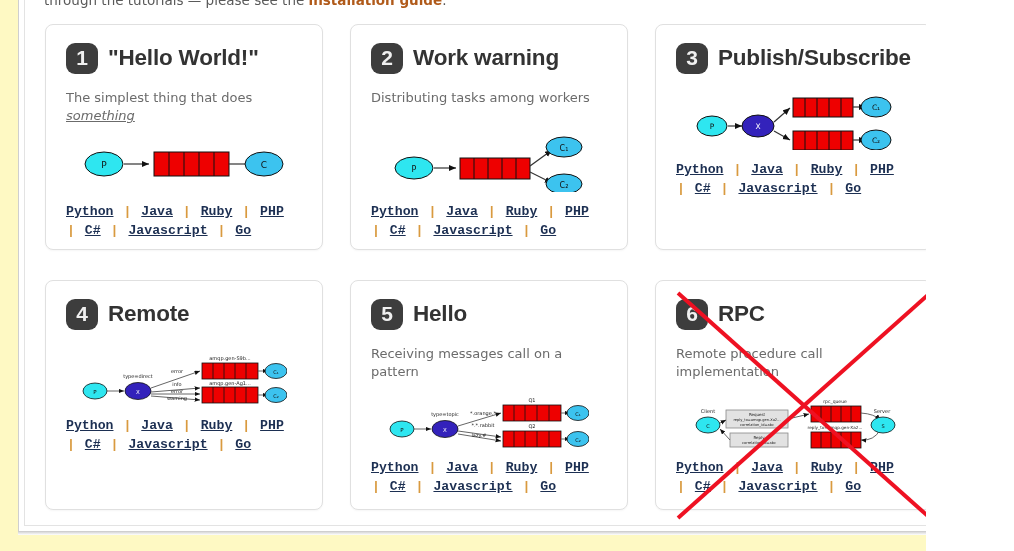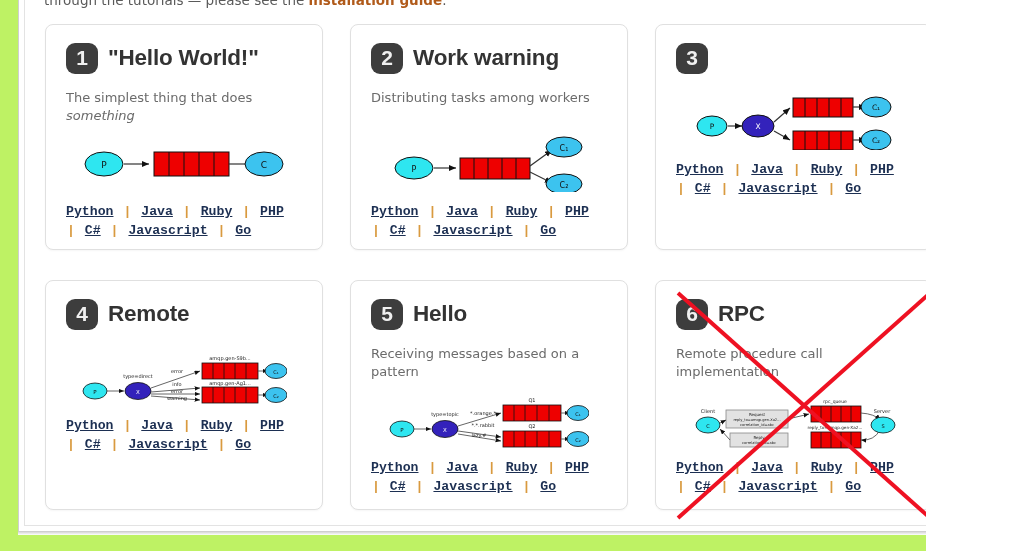--- a/index.html
+++ b/index.html
@@ -4,21 +4,21 @@
 <style>
   html, body {
     margin: 0; padding: 0;
     background: #ffffff;
     font-family: "DejaVu Sans", sans-serif;
   }
   #screen {
     position: relative;
     width: 926px; height: 551px;
     overflow: hidden;
-    background: #bef264;
+    background: #fef9c3;
   }
 
   
   #outer-frame {
     position: absolute;
     left: 18px; top: -6px;
     width: 978px; height: 538px;
     border: 1px solid #cfcfcf;
     background: #ffffff;
     box-sizing: border-box;
@@ -104,21 +104,21 @@
 
   
   .card-desc {
     font-family: "DejaVu Sans", sans-serif;
     font-size: 13px;
     color: #6b6b6b;
     line-height: 18px;
     min-height: 36px;
     margin-bottom: 6px;
   }
-  .card-desc em { font-style: italic; }
+  .card-desc em { font-style: italic; text-decoration: underline; }
 
   
   .diagram {
     height: 66px;
     display: flex;
     align-items: center;
     justify-content: center;
     margin-bottom: 6px;
   }
   .diagram svg { display: block; }
@@ -244,20 +244,21 @@
         <span class="sep">|</span>
         <a class="lang" href="#">Javascript</a>
         <span class="sep">|</span>
         <a class="lang" href="#">Go</a>
       </div>
     </div>
 
     <div class="card">
       <div class="card-head">
         <div class="badge">3</div>
+        <div class="card-title">Publish/Subscribe</div>
       </div>
       <div class="diagram">
         <svg width="196" height="56" viewBox="0 0 196 56">
           <ellipse cx="16" cy="32" rx="15" ry="10" fill="#2ee6f0" stroke="#111" stroke-width="1"></ellipse>
           <text x="16" y="35" font-size="7.5" text-anchor="middle" fill="#111" font-family="DejaVu Sans, sans-serif">P</text>
           <line x1="32" y1="32" x2="46" y2="32" stroke="#333" stroke-width="1.2" marker-end="url(#ah)"></line>
           <ellipse cx="62" cy="32" rx="16" ry="11" fill="#3322bb" stroke="#111" stroke-width="1"></ellipse>
           <text x="62" y="35" font-size="7.5" text-anchor="middle" fill="#ffffff" font-family="DejaVu Sans, sans-serif">X</text>
           <path d="M78,28 L94,14" stroke="#333" stroke-width="1.2" fill="none" marker-end="url(#ah)"></path>
           <path d="M78,37 L94,46" stroke="#333" stroke-width="1.2" fill="none" marker-end="url(#ah)"></path>
@@ -360,21 +361,21 @@
         <span class="sep">|</span>
         <a class="lang" href="#">Go</a>
       </div>
     </div>
 
     <div class="card">
       <div class="card-head">
         <div class="badge">5</div>
         <div class="card-title">Hello</div>
       </div>
-      <div class="card-desc">Receiving messages based on a pattern</div>
+      <div class="card-desc">Receiving messages call on a pattern</div>
       <div class="diagram">
         <svg width="200" height="62" viewBox="0 0 200 62">
           <ellipse cx="13" cy="40" rx="12" ry="8" fill="#2ee6f0" stroke="#111" stroke-width="0.8"></ellipse>
           <text x="13" y="43" font-size="5.5" text-anchor="middle" fill="#111" font-family="DejaVu Sans, sans-serif">P</text>
           <line x1="25" y1="40" x2="42" y2="40" stroke="#555" stroke-width="0.9" marker-end="url(#ah)"></line>
           <ellipse cx="56" cy="40" rx="13" ry="8.5" fill="#3322bb" stroke="#111" stroke-width="0.8"></ellipse>
           <text x="56" y="43" font-size="5.5" text-anchor="middle" fill="#ffffff" font-family="DejaVu Sans, sans-serif">X</text>
           <text x="56" y="27" font-size="5" text-anchor="middle" fill="#222" font-family="DejaVu Sans, sans-serif">type=topic</text>
           <path d="M69,37 L112,24" stroke="#555" stroke-width="0.9" fill="none" marker-end="url(#ah)"></path>
           <path d="M69,42 L112,48" stroke="#555" stroke-width="0.9" fill="none" marker-end="url(#ah)"></path>

